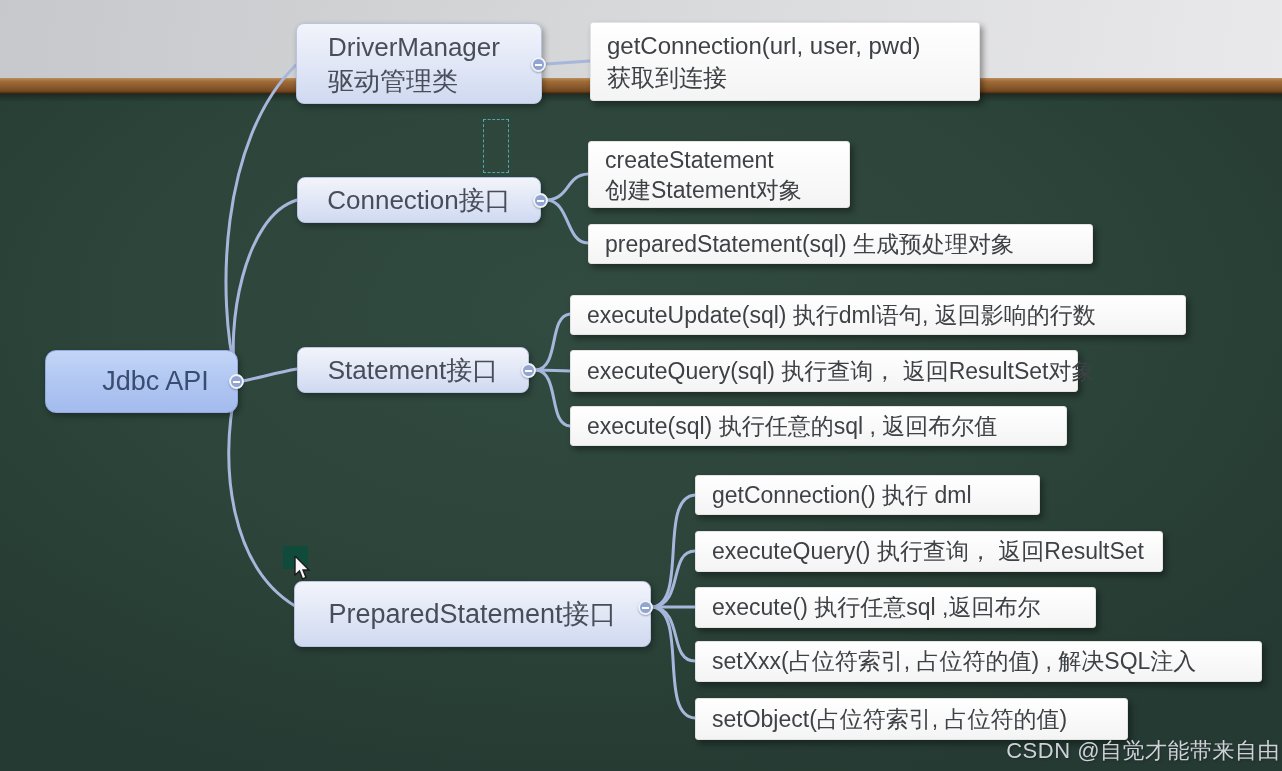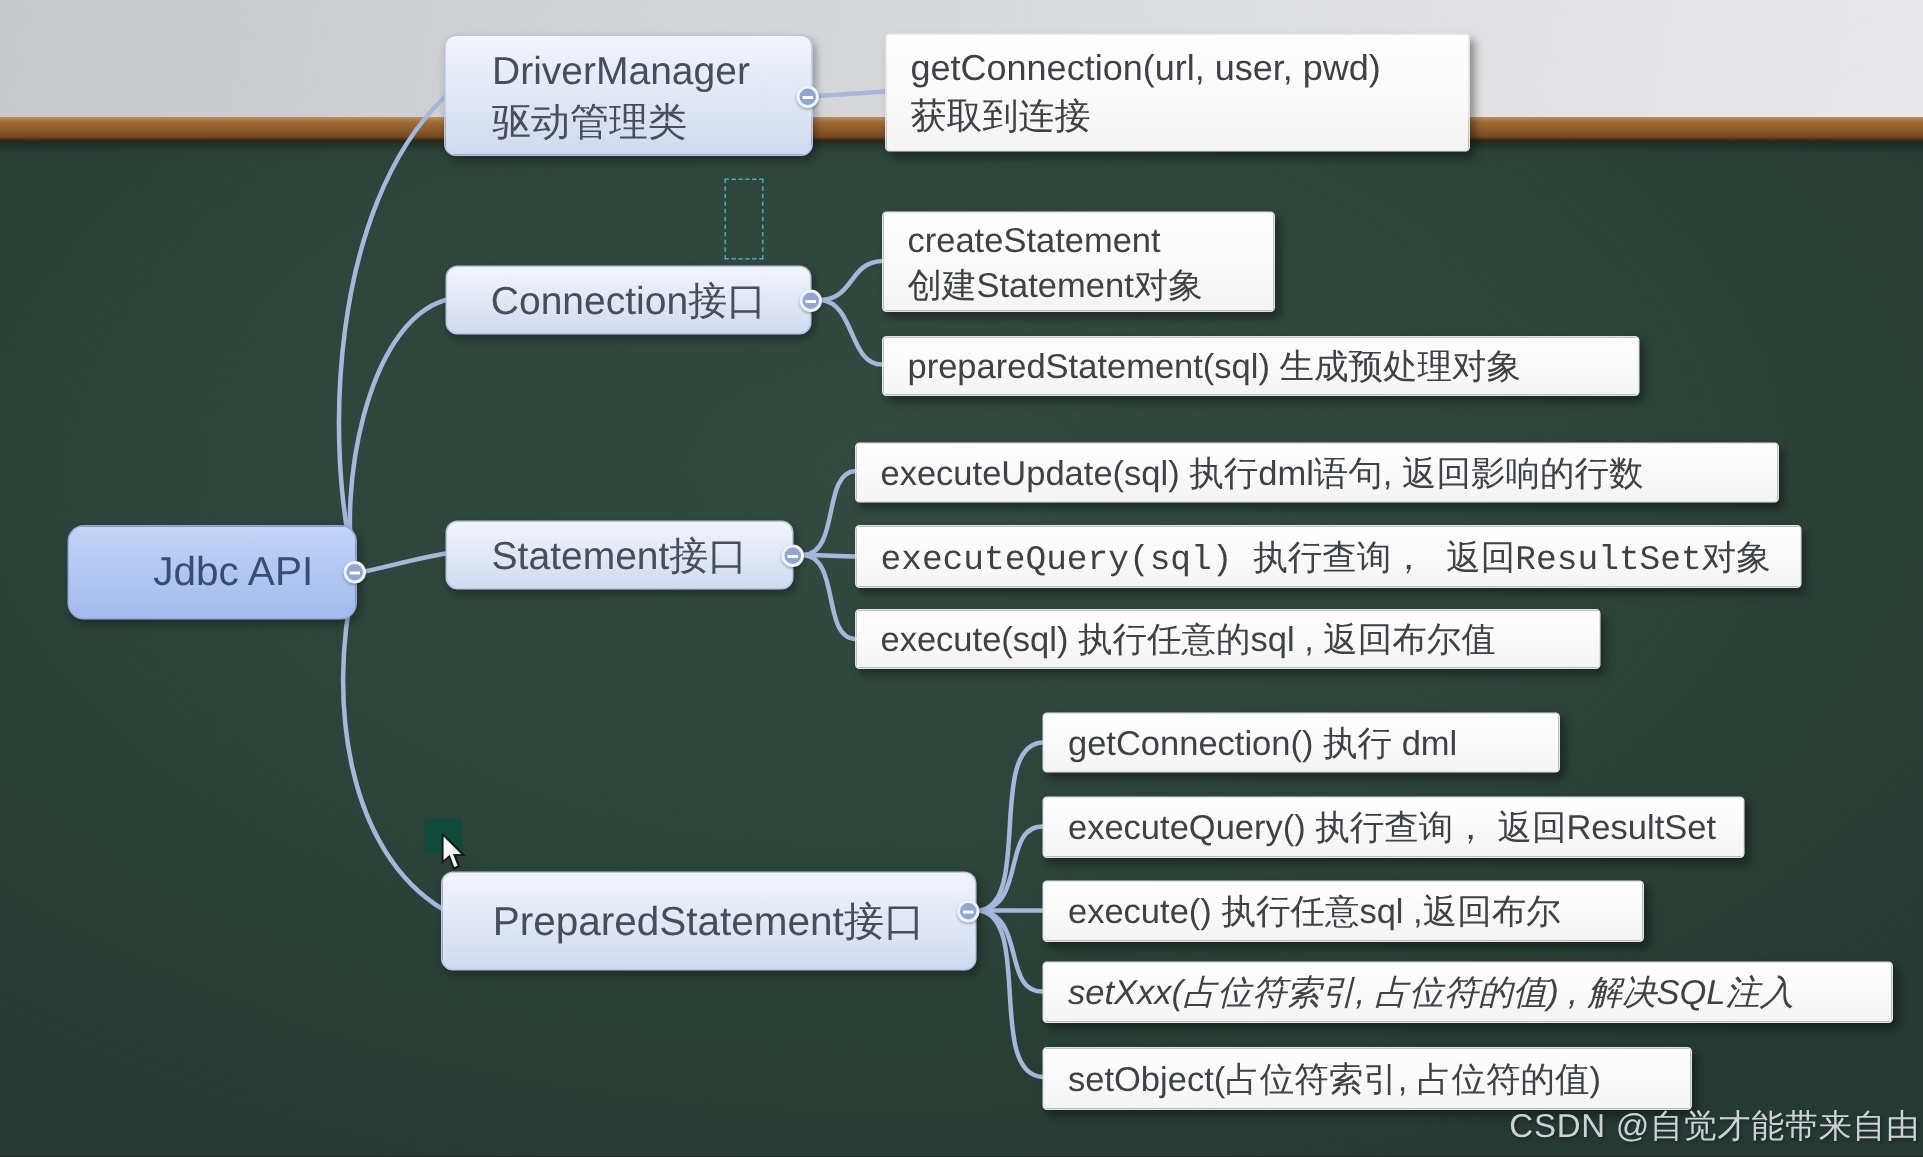--- a/index.html
+++ b/index.html
@@ -127,21 +127,21 @@
   <div class="node branch center" style="left:297px;top:347px;width:232px;height:46px;font-size:26px;">
     <span>Statement接口</span>
   </div>
   <div class="collapse" style="left:521px;top:363px;">
       <div class="minus"></div>
     </div>
 
   <div class="node leaf" style="left:570px;top:295px;width:616px;height:40px;font-size:23px;">
     <span class="ln">executeUpdate(sql) 执行dml语句, 返回影响的行数</span>
   </div>
-  <div class="node leaf" style="left:570px;top:350px;width:631px;height:42px;font-size:23px;font-family:Liberation Mono, monospace;">
+  <div class="node leaf" style="left:570px;top:350px;width:508px;height:42px;font-size:23px;">
     <span class="ln">executeQuery(sql) 执行查询， 返回ResultSet对象</span>
   </div>
   <div class="node leaf" style="left:570px;top:406px;width:497px;height:40px;font-size:23px;">
     <span class="ln">execute(sql) 执行任意的sql , 返回布尔值</span>
   </div>
 
   <div class="node branch center" style="left:294px;top:581px;width:357px;height:66px;font-size:27px;">
     <span>PreparedStatement接口</span>
   </div>
   <div class="collapse" style="left:638px;top:600px;">
@@ -150,21 +150,21 @@
 
   <div class="node leaf" style="left:695px;top:475px;width:345px;height:40px;font-size:23px;">
     <span class="ln">getConnection() 执行 dml</span>
   </div>
   <div class="node leaf" style="left:695px;top:531px;width:468px;height:41px;font-size:23px;">
     <span class="ln">executeQuery() 执行查询， 返回ResultSet</span>
   </div>
   <div class="node leaf" style="left:695px;top:587px;width:401px;height:41px;font-size:23px;">
     <span class="ln">execute() 执行任意sql ,返回布尔</span>
   </div>
-  <div class="node leaf" style="left:695px;top:641px;width:567px;height:41px;font-size:23px;font-style:italic;">
+  <div class="node leaf" style="left:695px;top:641px;width:567px;height:41px;font-size:23px;">
     <span class="ln">setXxx(占位符索引, 占位符的值) , 解决SQL注入</span>
   </div>
   <div class="node leaf" style="left:695px;top:698px;width:433px;height:42px;font-size:23px;">
     <span class="ln">setObject(占位符索引, 占位符的值)</span>
   </div>
 
   <div class="select-rect"></div>
   <svg class="cursor" width="18" height="26" viewBox="0 0 18 26">
     <polygon points="1,0 1,19 5.5,15 8.5,23 12,21.5 9,14 15,14" fill="#f5f5f5" stroke="#1a1a1a" stroke-width="1.4"></polygon>
   </svg>

